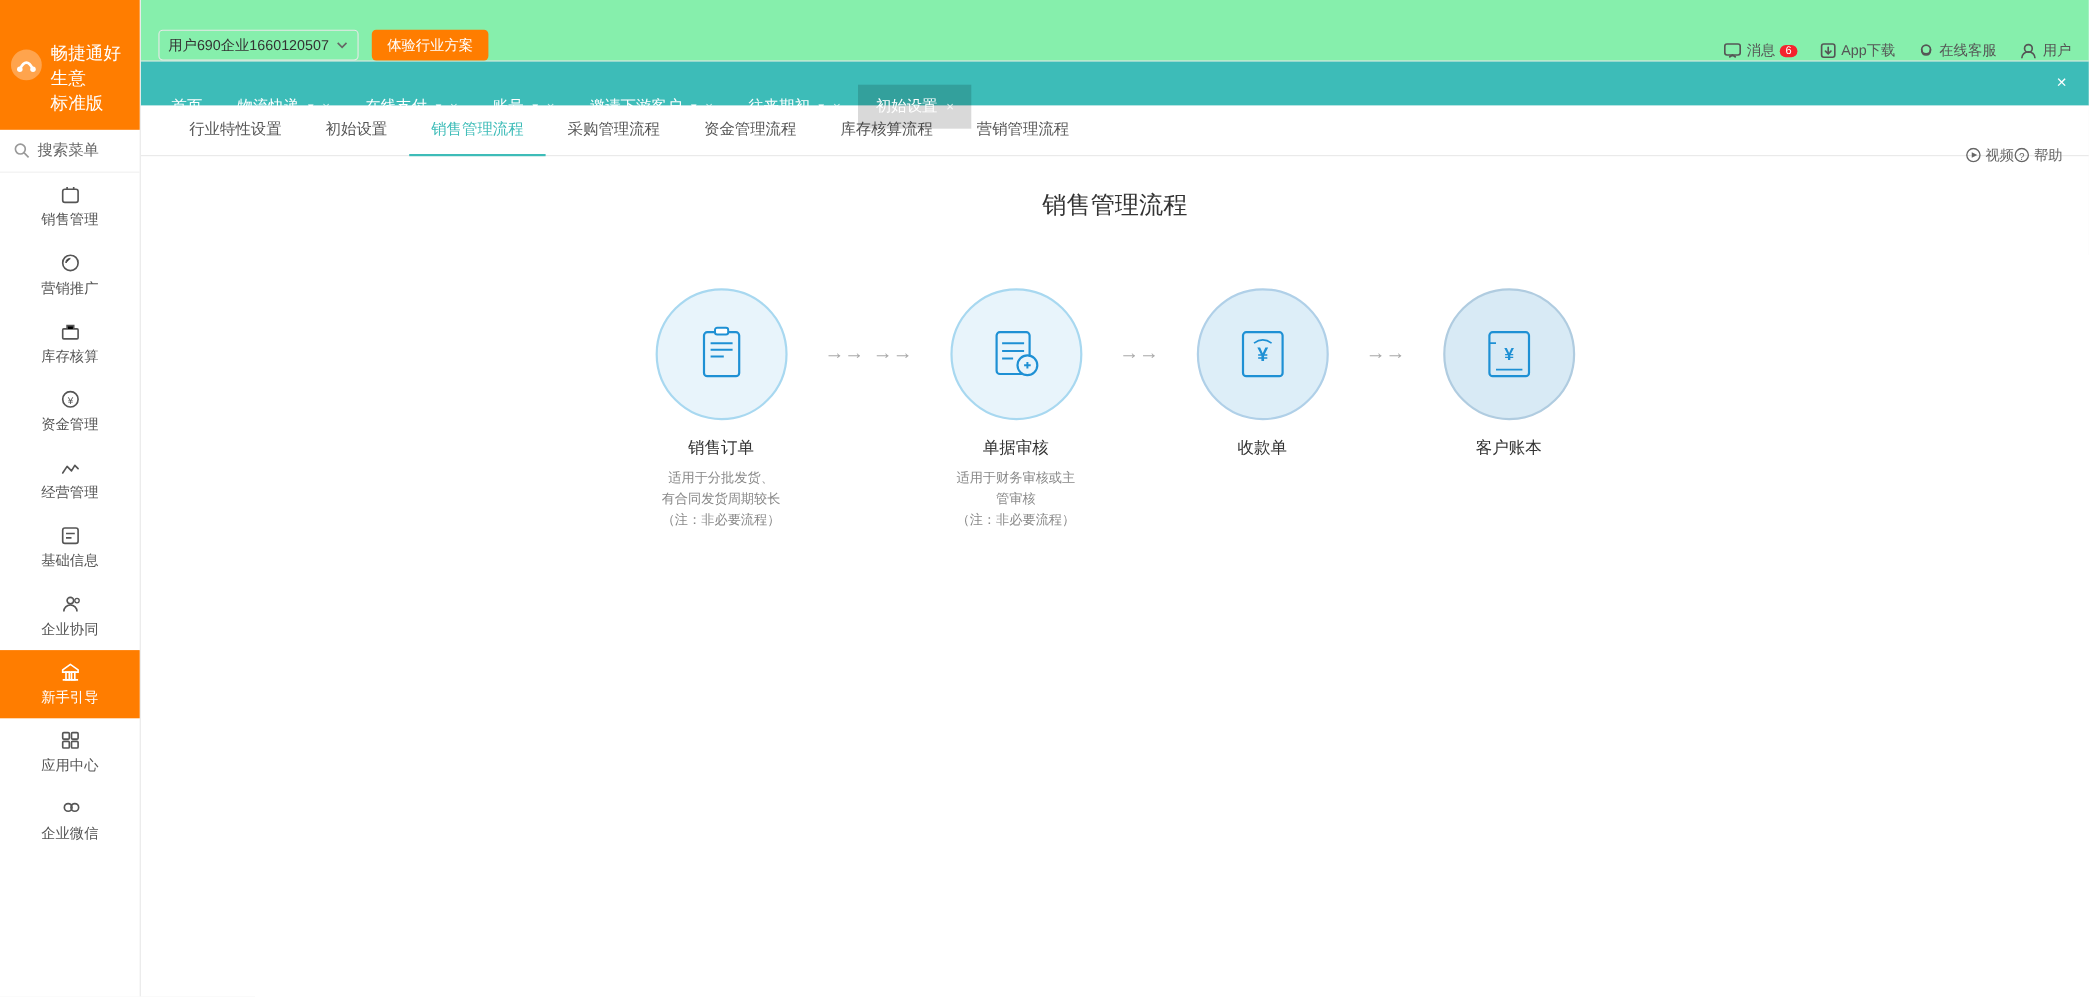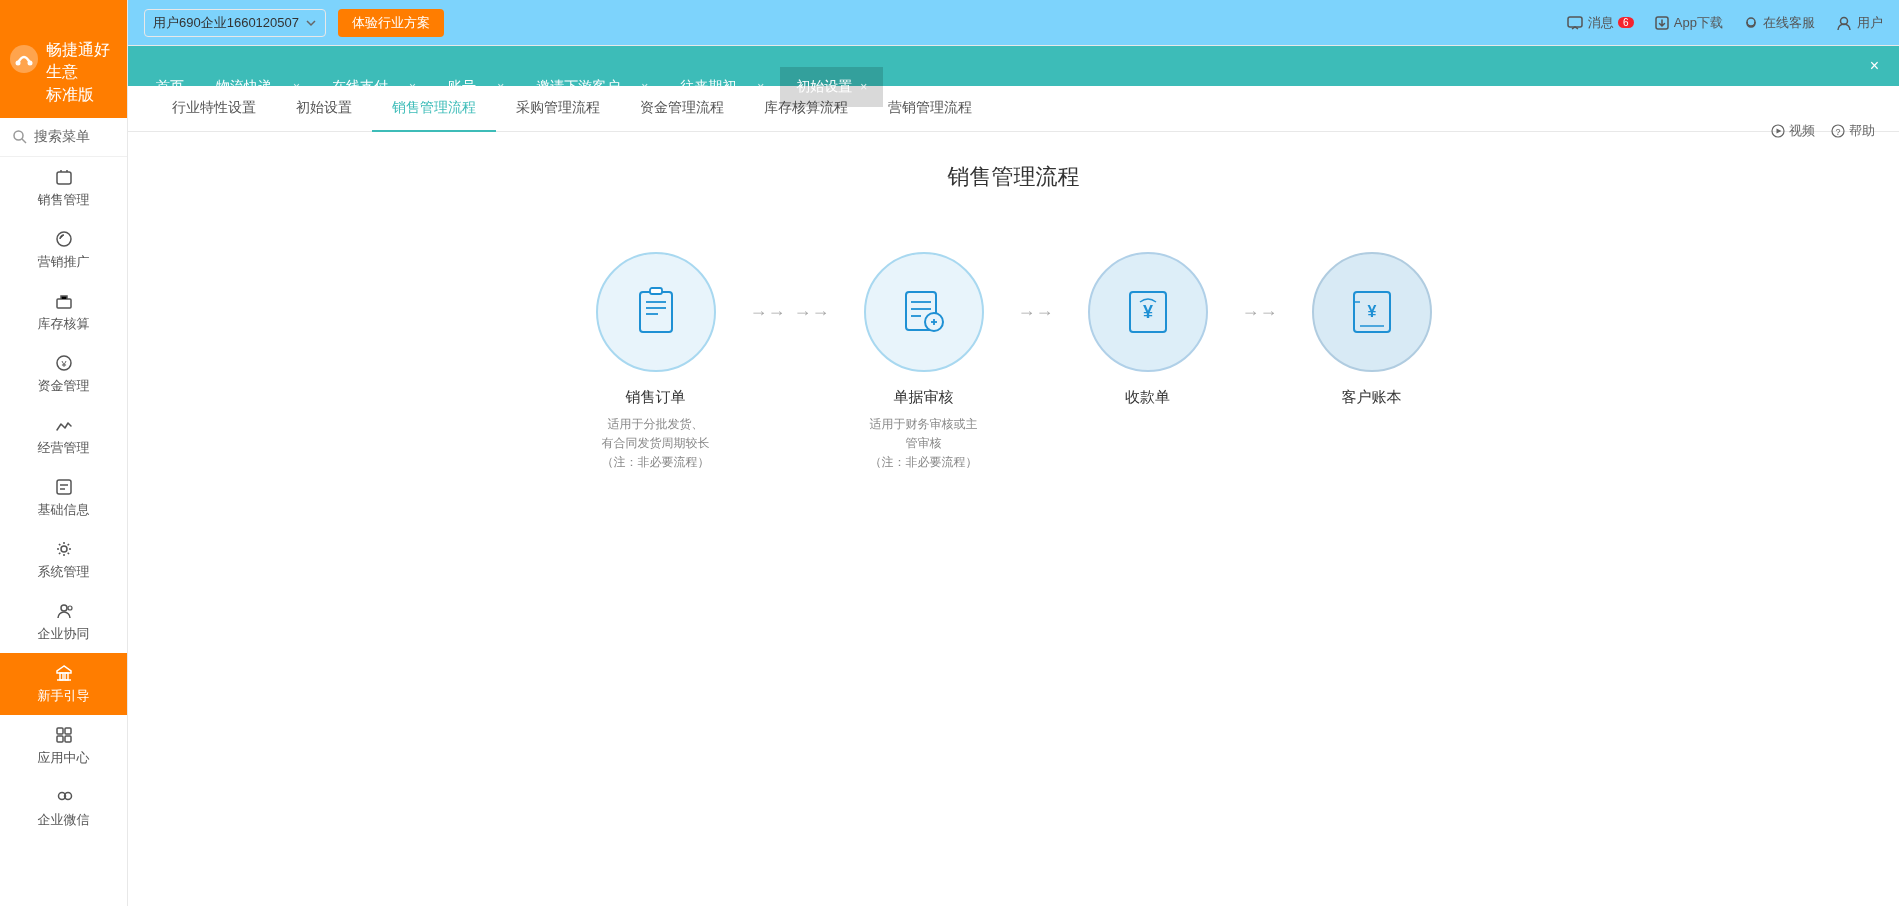--- a/index.html
+++ b/index.html
@@ -61,26 +61,26 @@
     
     .main {
       flex: 1;
       display: flex;
       flex-direction: column;
       overflow: hidden;
     }
 
     
     .topbar {
-      background: #7dd3fc;
+      background: #86efac;
       border-bottom: 1px solid #e8e8e8;
       display: flex;
-      align-items: center;
+      align-items: flex-end;
       padding: 0 16px;
-      height: 46px;
+      height: 56px;
       gap: 12px;
     }
     .topbar-user-select {
       display: flex;
       align-items: center;
       border: 1px solid #e8e8e8;
       border-radius: 4px;
       padding: 4px 8px;
       gap: 6px;
       cursor: pointer;
@@ -185,21 +185,20 @@
       font-size: 14px;
       color: #555;
       border-bottom: 2px solid transparent;
       margin-bottom: -1px;
     }
     .sub-tab.active { color: #3dbcb8; border-bottom-color: #3dbcb8; font-weight: 500; }
     .sub-tabs-right {
       margin-left: auto;
       display: flex;
       align-items: center;
-      gap: 16px;
       font-size: 13px;
       color: #666;
       margin-top: 44px;
     }
     .sub-tabs-right span { cursor: pointer; display: flex; align-items: center; gap: 4px; }
 
     
     .page-content {
       flex: 1;
       padding: 30px 40px;
@@ -325,27 +324,20 @@
         </svg>
     <span>经营管理</span>
   </div>
       <div class="sidebar-item">
     <svg width="20" height="20" viewBox="0 0 20 20">
           <rect x="3" y="3" width="14" height="14" rx="2" stroke="currentColor" stroke-width="1.5" fill="none"></rect>
           <line x1="6" y1="8" x2="14" y2="8" stroke="currentColor" stroke-width="1.5"></line>
           <line x1="6" y1="12" x2="11" y2="12" stroke="currentColor" stroke-width="1.5"></line>
         </svg>
     <span>基础信息</span>
-  </div>
-      <div class="sidebar-item">
-    <svg width="20" height="20" viewBox="0 0 20 20">
-          <circle cx="10" cy="10" r="3" stroke="currentColor" stroke-width="1.5" fill="none"></circle>
-          <path d="M10 3v2M10 15v2M3 10h2M15 10h2M4.93 4.93l1.41 1.41M13.66 13.66l1.41 1.41M4.93 15.07l1.41-1.41M13.66 6.34l1.41-1.41" stroke="currentColor" stroke-width="1.5"></path>
-        </svg>
-    <span>系统管理</span>
   </div>
       <div class="sidebar-item">
     <svg width="20" height="20" viewBox="0 0 20 20">
           <circle cx="10" cy="7" r="3" stroke="currentColor" stroke-width="1.5" fill="none"></circle>
           <path d="M4 17c0-3.3 2.7-6 6-6s6 2.7 6 6" stroke="currentColor" stroke-width="1.5" fill="none"></path>
           <circle cx="16" cy="7" r="2" stroke="currentColor" stroke-width="1.2" fill="none"></circle>
         </svg>
     <span>企业协同</span>
   </div>
       <div class="sidebar-item active">

